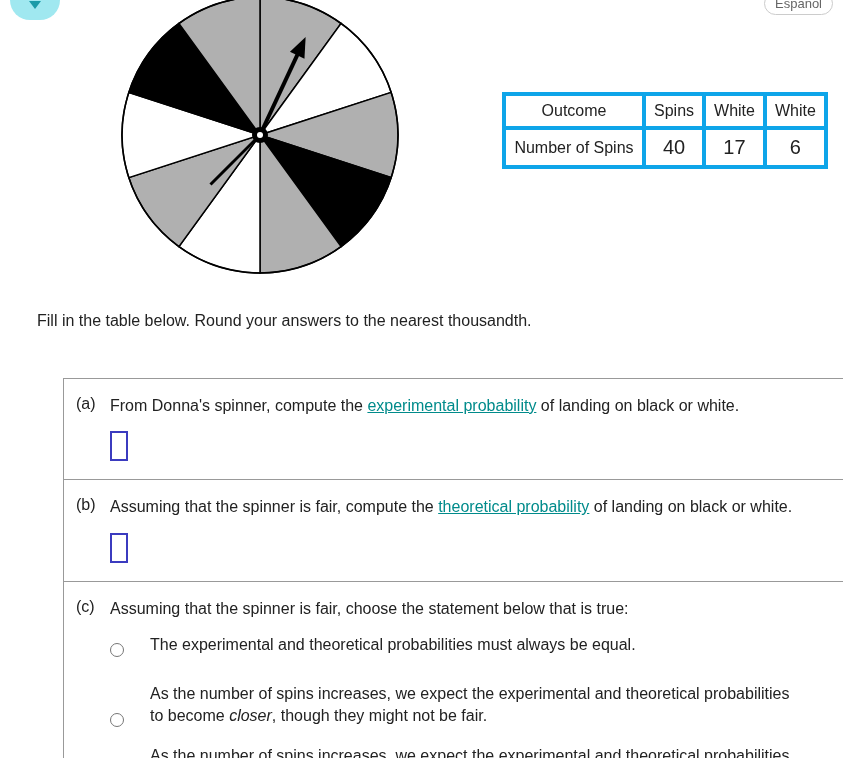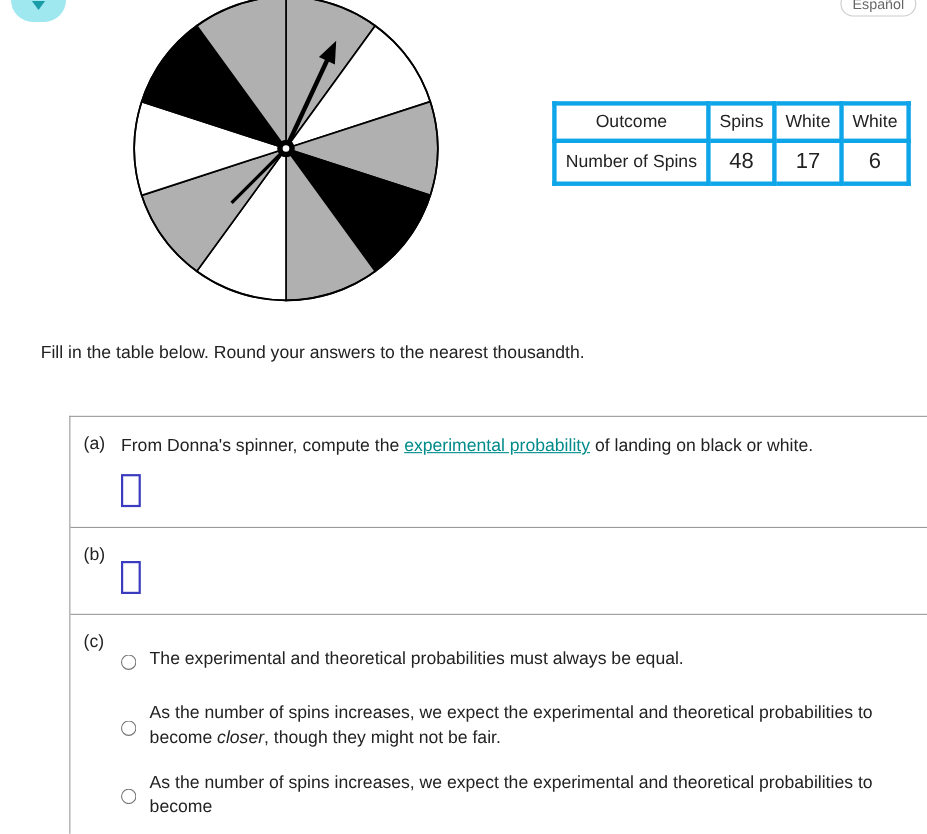--- a/index.html
+++ b/index.html
@@ -94,22 +94,22 @@
     }
     .answer-input {
       margin-top: 14px;
       width: 18px;
       height: 30px;
       border: 2px solid #3b3bbf;
       background: #fff;
     }
     .radio-option {
       display: flex;
-      align-items: center;
-      gap: 12px;
+      align-items: flex-end;
+      gap: 26px;
       margin-top: 14px;
       line-height: 1.4;
     }
     .radio-option input[type="radio"] {
       margin-top: 3px;
       width: 14px;
       height: 14px;
       flex-shrink: 0;
     }
     .radio-option .opt-text { flex: 1; padding-right: 30px; }
@@ -154,21 +154,21 @@
 <table class="data-table">
   <tbody>
       <tr>
     <td class="outcome-cell">Outcome</td>
     <td class="val-cell">Spins</td>
     <td class="val-cell">White</td>
     <td class="val-cell">White</td>
   </tr>
   <tr class="num-row">
     <td>Number of Spins</td>
-    <td>48</td>
+    <td>40</td>
     <td>17</td>
     <td>6</td>
   </tr>
 </tbody>
   </table>
 
 <div class="instructions">Fill in the table below. Round your answers to the nearest thousandth.</div>
 
 <div class="questions-box">
 
@@ -178,27 +178,31 @@
       <div class="q-text">
         <span>From Donna's spinner, compute the </span><span class="link-term">experimental probability</span><span> of landing on black or white.</span>
       </div>
       <div class="answer-input"></div>
     </div>
   </div>
 
   <div class="question">
     <div class="q-label">(b)</div>
     <div class="q-content">
+      <div class="q-text">
+        <span>Assuming that the spinner is fair, compute the </span><span class="link-term">theoretical probability</span><span> of landing on black or white.</span>
+      </div>
       <div class="answer-input"></div>
     </div>
   </div>
 
   <div class="question no-border">
     <div class="q-label">(c)</div>
     <div class="q-content">
+      <div class="q-text">Assuming that the spinner is fair, choose the statement below that is true:</div>
 
       <label class="radio-option">
         <input type="radio" name="qc" style="">
         <span class="opt-text">The experimental and theoretical probabilities must always be equal.</span>
       </label>
 
       <label class="radio-option" style="margin-top:26px">
         <input type="radio" name="qc" style="">
         <span class="opt-text">
           <span>As the number of spins increases, we expect the experimental and theoretical probabilities to become </span><em>closer</em><span>, though they might not be fair.</span>

